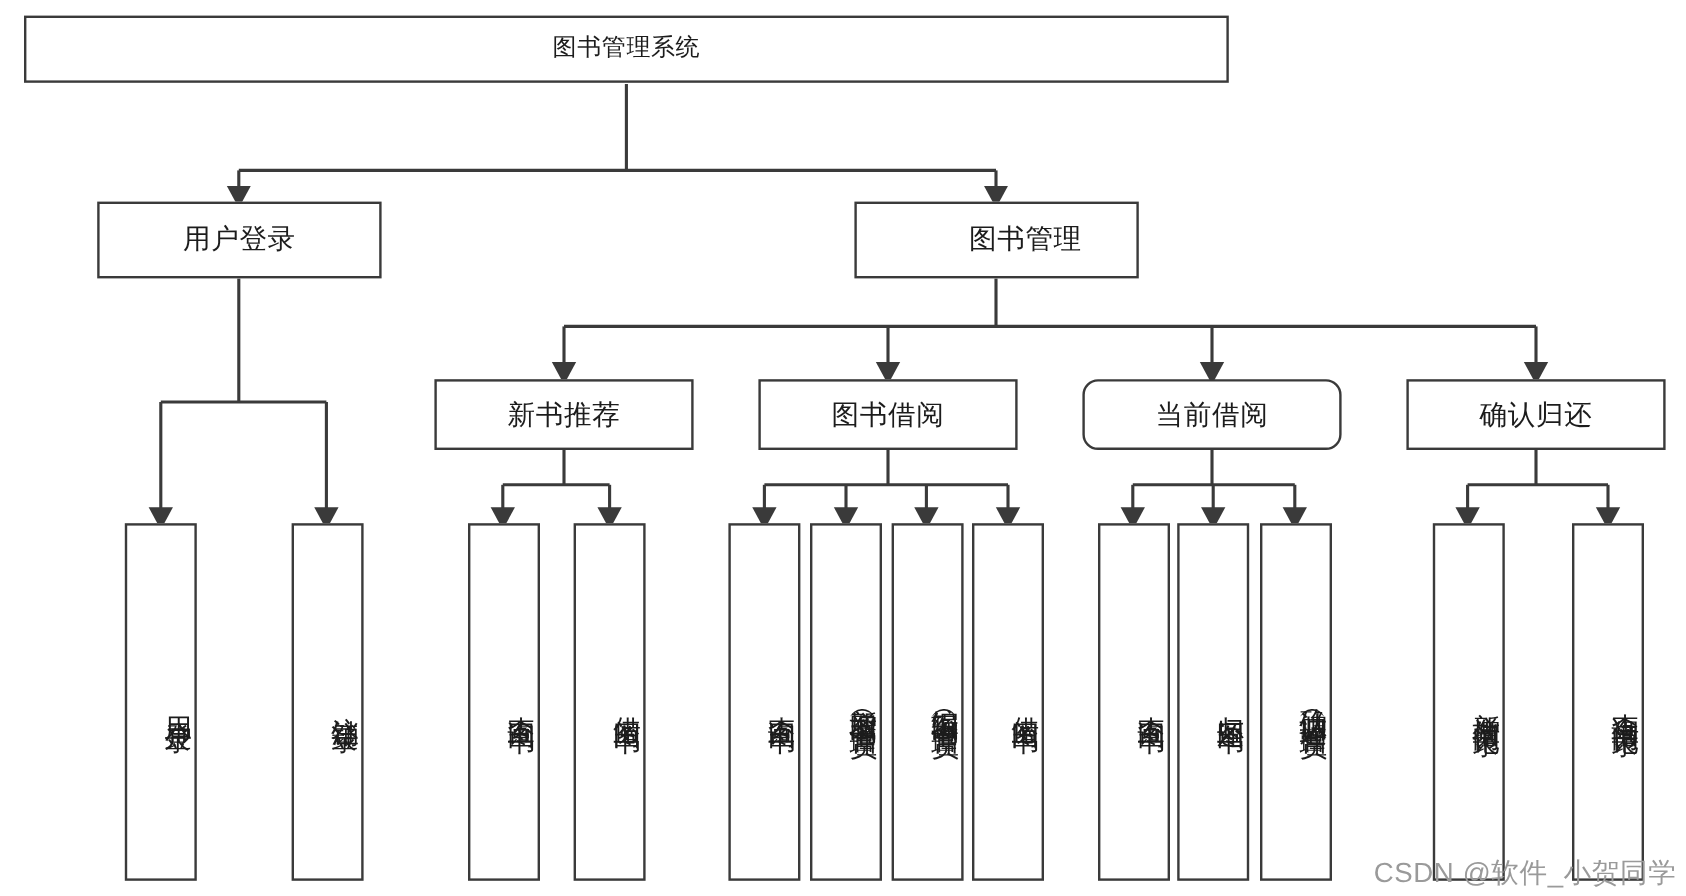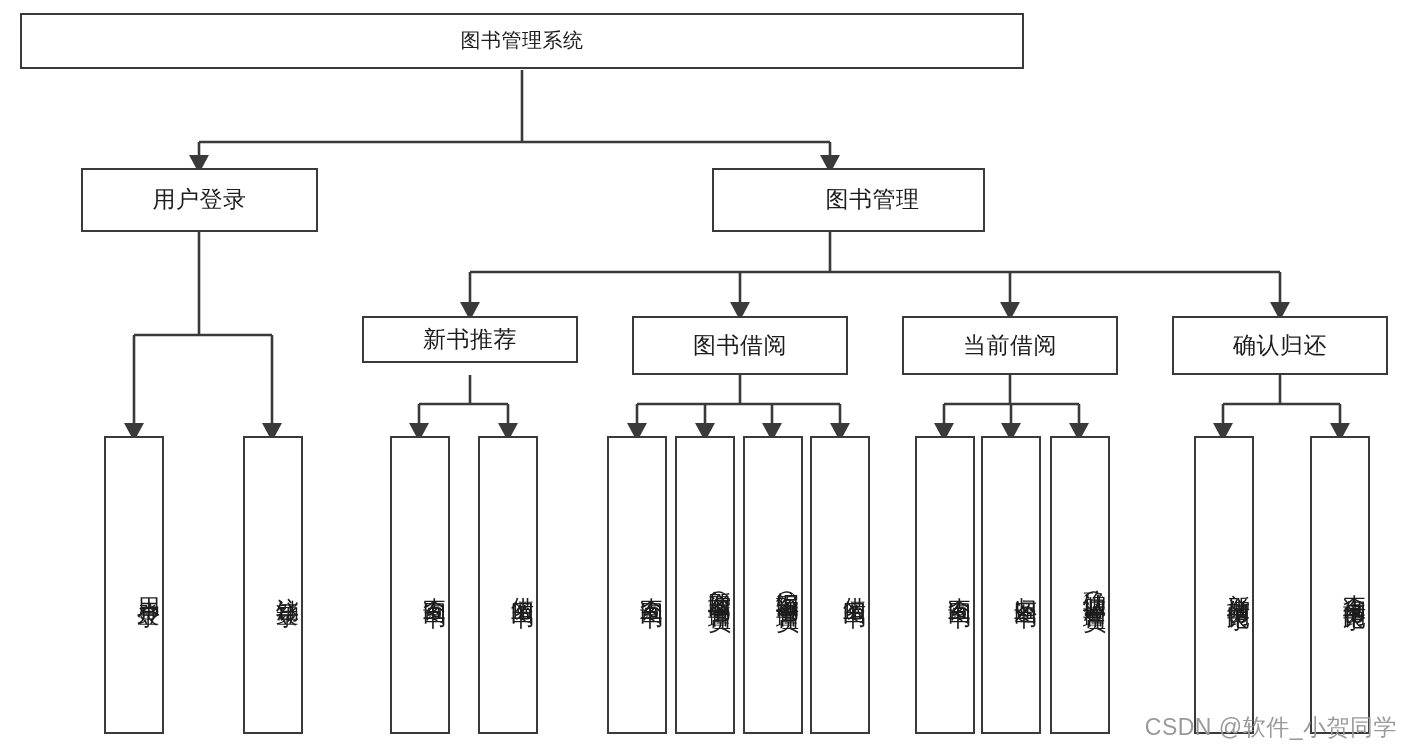--- a/index.html
+++ b/index.html
@@ -122,31 +122,31 @@
     </g>
   </svg>
 
   <div class="node horiz root" style="left:20px;top:13px;width:1004px;height:56px;">
     <span>图书管理系统</span>
   </div>
 
   <div class="node horiz" style="left:81px;top:168px;width:237px;height:64px;">
     <span>用户登录</span>
   </div>
-  <div class="node horiz" style="left:712px;top:168px;width:273px;height:64px;padding-left:48px;">
+  <div class="node horiz" style="left:712px;top:168px;width:237px;height:64px;padding-left:48px;">
     <span>图书管理</span>
   </div>
 
-  <div class="node horiz" style="left:362px;top:316px;width:216px;height:47px;">
+  <div class="node horiz" style="left:362px;top:316px;width:216px;height:59px;">
     <span>新书推荐</span>
   </div>
   <div class="node horiz" style="left:632px;top:316px;width:216px;height:59px;">
     <span>图书借阅</span>
   </div>
-  <div class="node horiz" style="left:902px;top:316px;width:216px;height:59px;">
+  <div class="node horiz" style="left:902px;top:316px;width:216px;height:59px;border-radius:13px;">
     <span>当前借阅</span>
   </div>
   <div class="node horiz" style="left:1172px;top:316px;width:216px;height:59px;">
     <span>确认归还</span>
   </div>
 
   <div class="node vert" style="left:104px;top:436px;width:60px;height:298px;">
     <span>用户登录</span>
   </div>
   <div class="node vert" style="left:243px;top:436px;width:60px;height:298px;">

